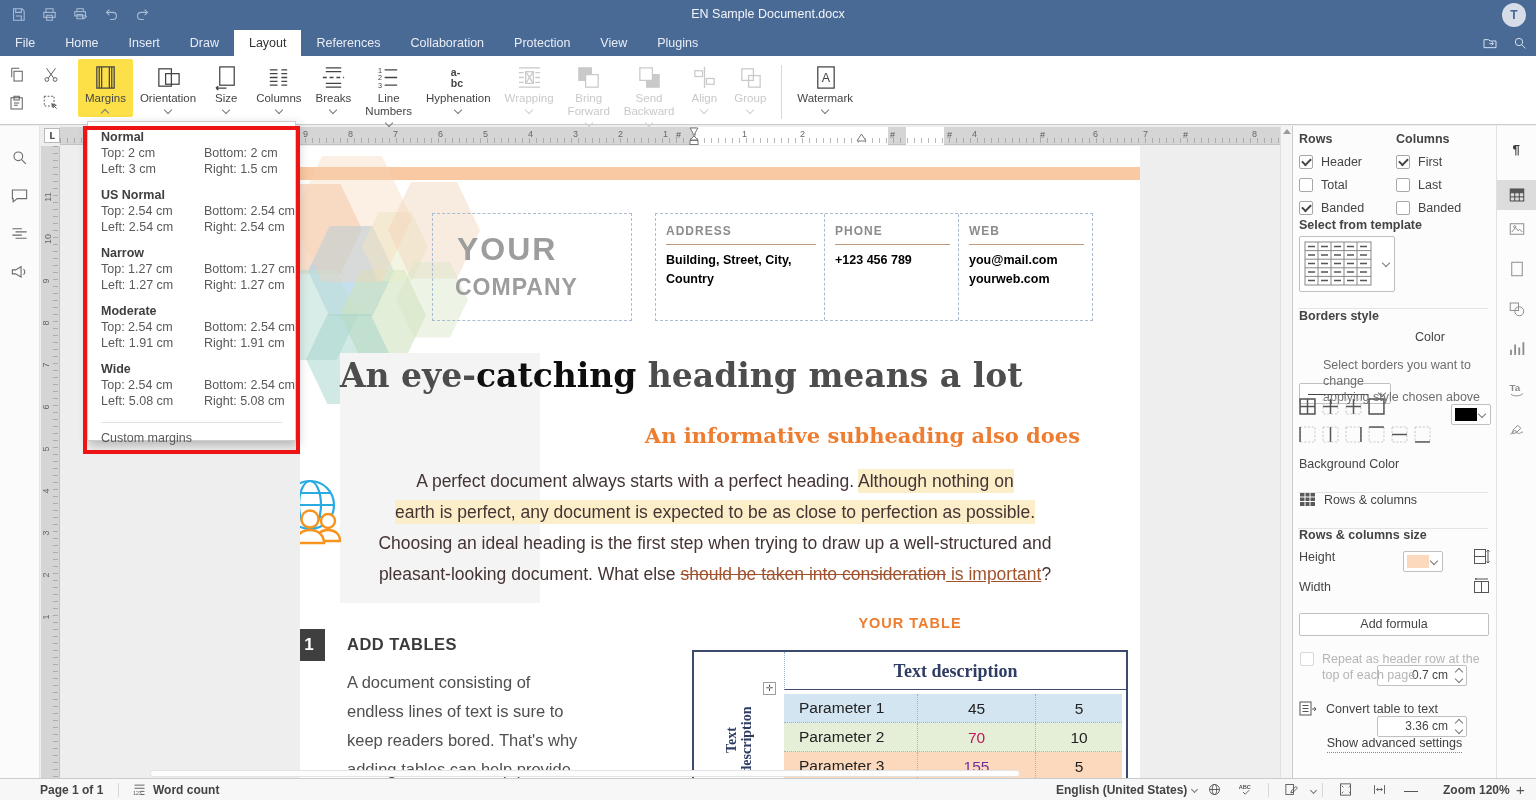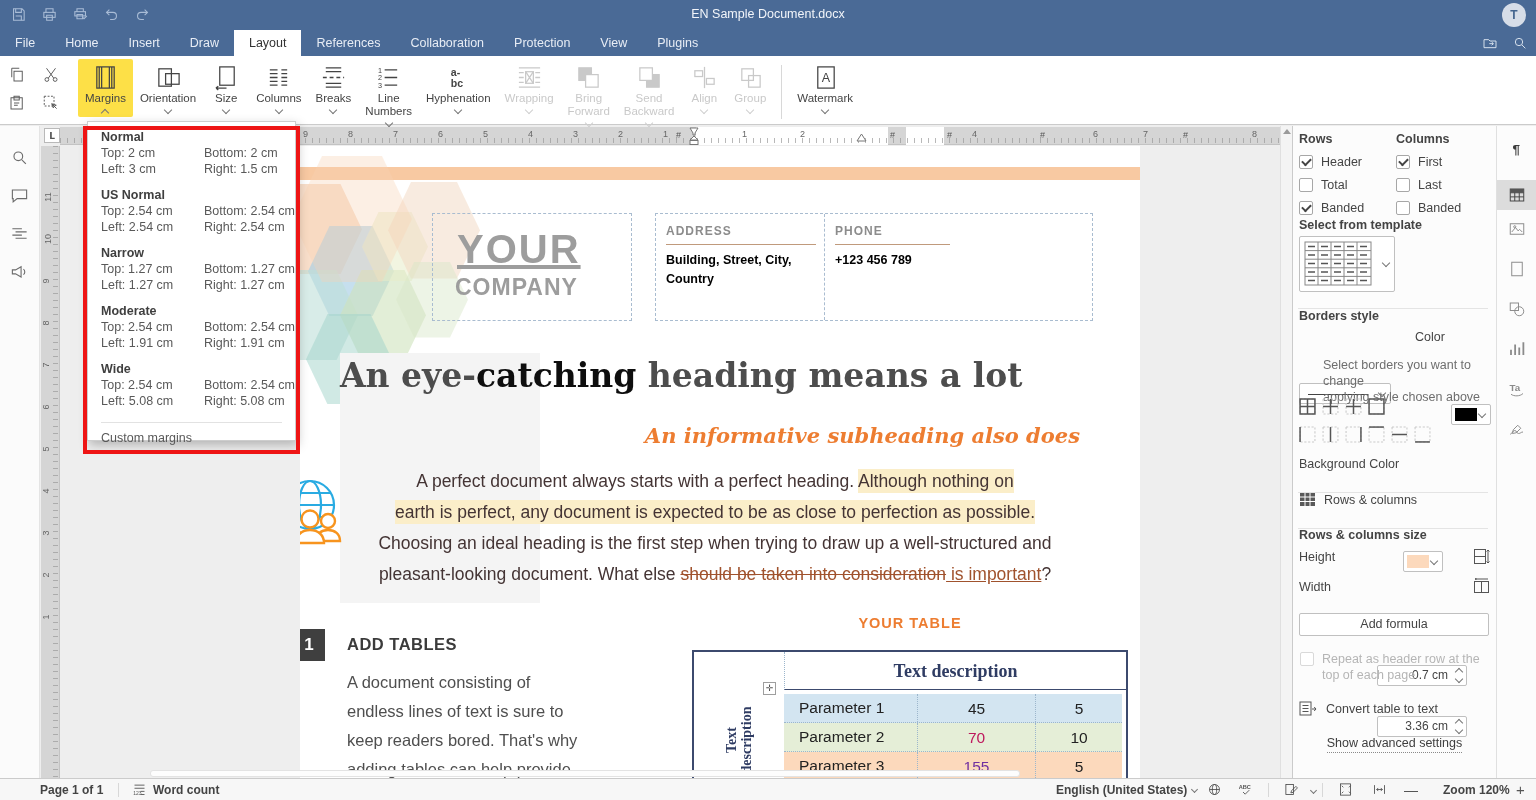--- a/index.html
+++ b/index.html
@@ -64,33 +64,33 @@
 
   
   #canvas { position:absolute; left:60px; top:146px; width:1220px; height:632px; background:#eee; }
   #page { position:absolute; left:240px; top:0; width:840px; height:632px; background:#fff; overflow:hidden; }
   #orange-band { position:absolute; left:0; top:21px; width:840px; height:13px; background:#f8c9a2; }
   .hex { position:absolute; }
   .hexin { width:100%; height:100%; clip-path:polygon(25% 0,75% 0,100% 50%,75% 100%,25% 100%,0 50%); }
   #accent-band { position:absolute; left:40px; top:207px; width:200px; height:250px; background:#f4f4f4; }
 
   #company-box { position:absolute; left:132px; top:67px; width:200px; height:108px; border:1px dashed #a9bcd0; }
-  #company-l1 { font-size:40px; font-weight:bold; color:#9d9d9d; letter-spacing:2px; margin:18px 0 0 24px; line-height:34px;text-decoration:underline;}
+  #company-l1 { font-size:32px; font-weight:bold; color:#9d9d9d; letter-spacing:2px; margin:18px 0 0 24px; line-height:34px;}
   #company-l2 { font-size:23px; font-weight:bold; color:#9d9d9d; letter-spacing:1px; margin:8px 0 0 22px; }
   #contact { position:absolute; left:355px; top:67px; width:438px; height:108px; border:1px dashed #a9bcd0; display:flex; }
   .ccol { padding:10px 0 0 10px; position:relative; }
   .ccol + .ccol { border-left:1px dashed #a9bcd0; }
   .chead { font-size:12px; font-weight:bold; letter-spacing:1px; color:#8c8c8c; padding-bottom:6px; border-bottom:1px solid #c09a7c; margin-right:8px;}
   .cbody { font-size:12.5px; color:#000000; line-height:19px; padding-top:6px; font-weight:bold;}
 
   #doc-heading { position:absolute; left:40px; top:210px; width:740px; font-family:"DejaVu Serif",serif; font-weight:bold;
     font-size:33px; color:#4d4d4d; white-space:nowrap; }
   #doc-heading b { color:#0e0e0e; }
   #doc-subheading { position:absolute; left:340px; top:277px; width:440px; text-align:right; font-family:"DejaVu Serif",serif;
-    font-style:italic; font-weight:bold; font-size:21px; color:#ed7d31; }
+    font-weight:bold; font-size:21px; color:#ed7d31; }
   #body-par { position:absolute; left:40px; top:325px; width:750px; font-size:17.5px; color:#443434; }
   #body-par .ln { position:absolute; left:0; width:750px; text-align:center; white-space:nowrap; }
   .hl { background:#fbeec9; padding:2px 0; }
   .strike { color:#a0522d; text-decoration:line-through; }
   .ins { color:#a0522d; text-decoration:underline; }
 
   #globe-people { position:absolute; left:-28px; top:333px; }
   #sec-num { position:absolute; left:-7px; top:483px; width:32px; height:32px; background:#3f3f3f; color:#fff;
     font-size:17px; font-weight:bold; text-align:center; line-height:32px; }
   #sec-title { position:absolute; left:47px; top:489px; font-size:16.5px; font-weight:bold; color:#3b3b3b; letter-spacing:.5px; }
@@ -519,20 +519,27 @@
             <div>Building, Street, City,</div>
             <div>Country</div>
           </div>
         </div>
         <div class="ccol" style="width:134px">
           <div class="chead">PHONE</div>
           <div class="cbody">
             <div>+123 456 789</div>
           </div>
         </div>
+        <div class="ccol" style="width:134px">
+          <div class="chead">WEB</div>
+          <div class="cbody">
+            <div>you@mail.com</div>
+            <div>yourweb.com</div>
+          </div>
+        </div>
       </div>
 
     <div id="doc-heading"><span>An eye-</span><b>catching</b><span> heading means a lot</span></div>
     <div id="doc-subheading">An informative subheading also does</div>
 
     <div id="body-par">
       <div class="ln" style="top:0"><span>A perfect document always starts with a perfect heading. </span><span class="hl">Although nothing on</span></div>
       <div class="ln" style="top:31px"><span class="hl">earth is perfect, any document is expected to be as close to perfection as possible.</span></div>
       <div class="ln" style="top:62px"><span>Choosing an ideal heading is the first step when trying to draw up a well-structured and</span></div>
       <div class="ln" style="top:93px"><span>pleasant-looking document. What else </span><span class="strike">should be taken into consideration</span><span class="ins"> is important</span><span>?</span></div>

